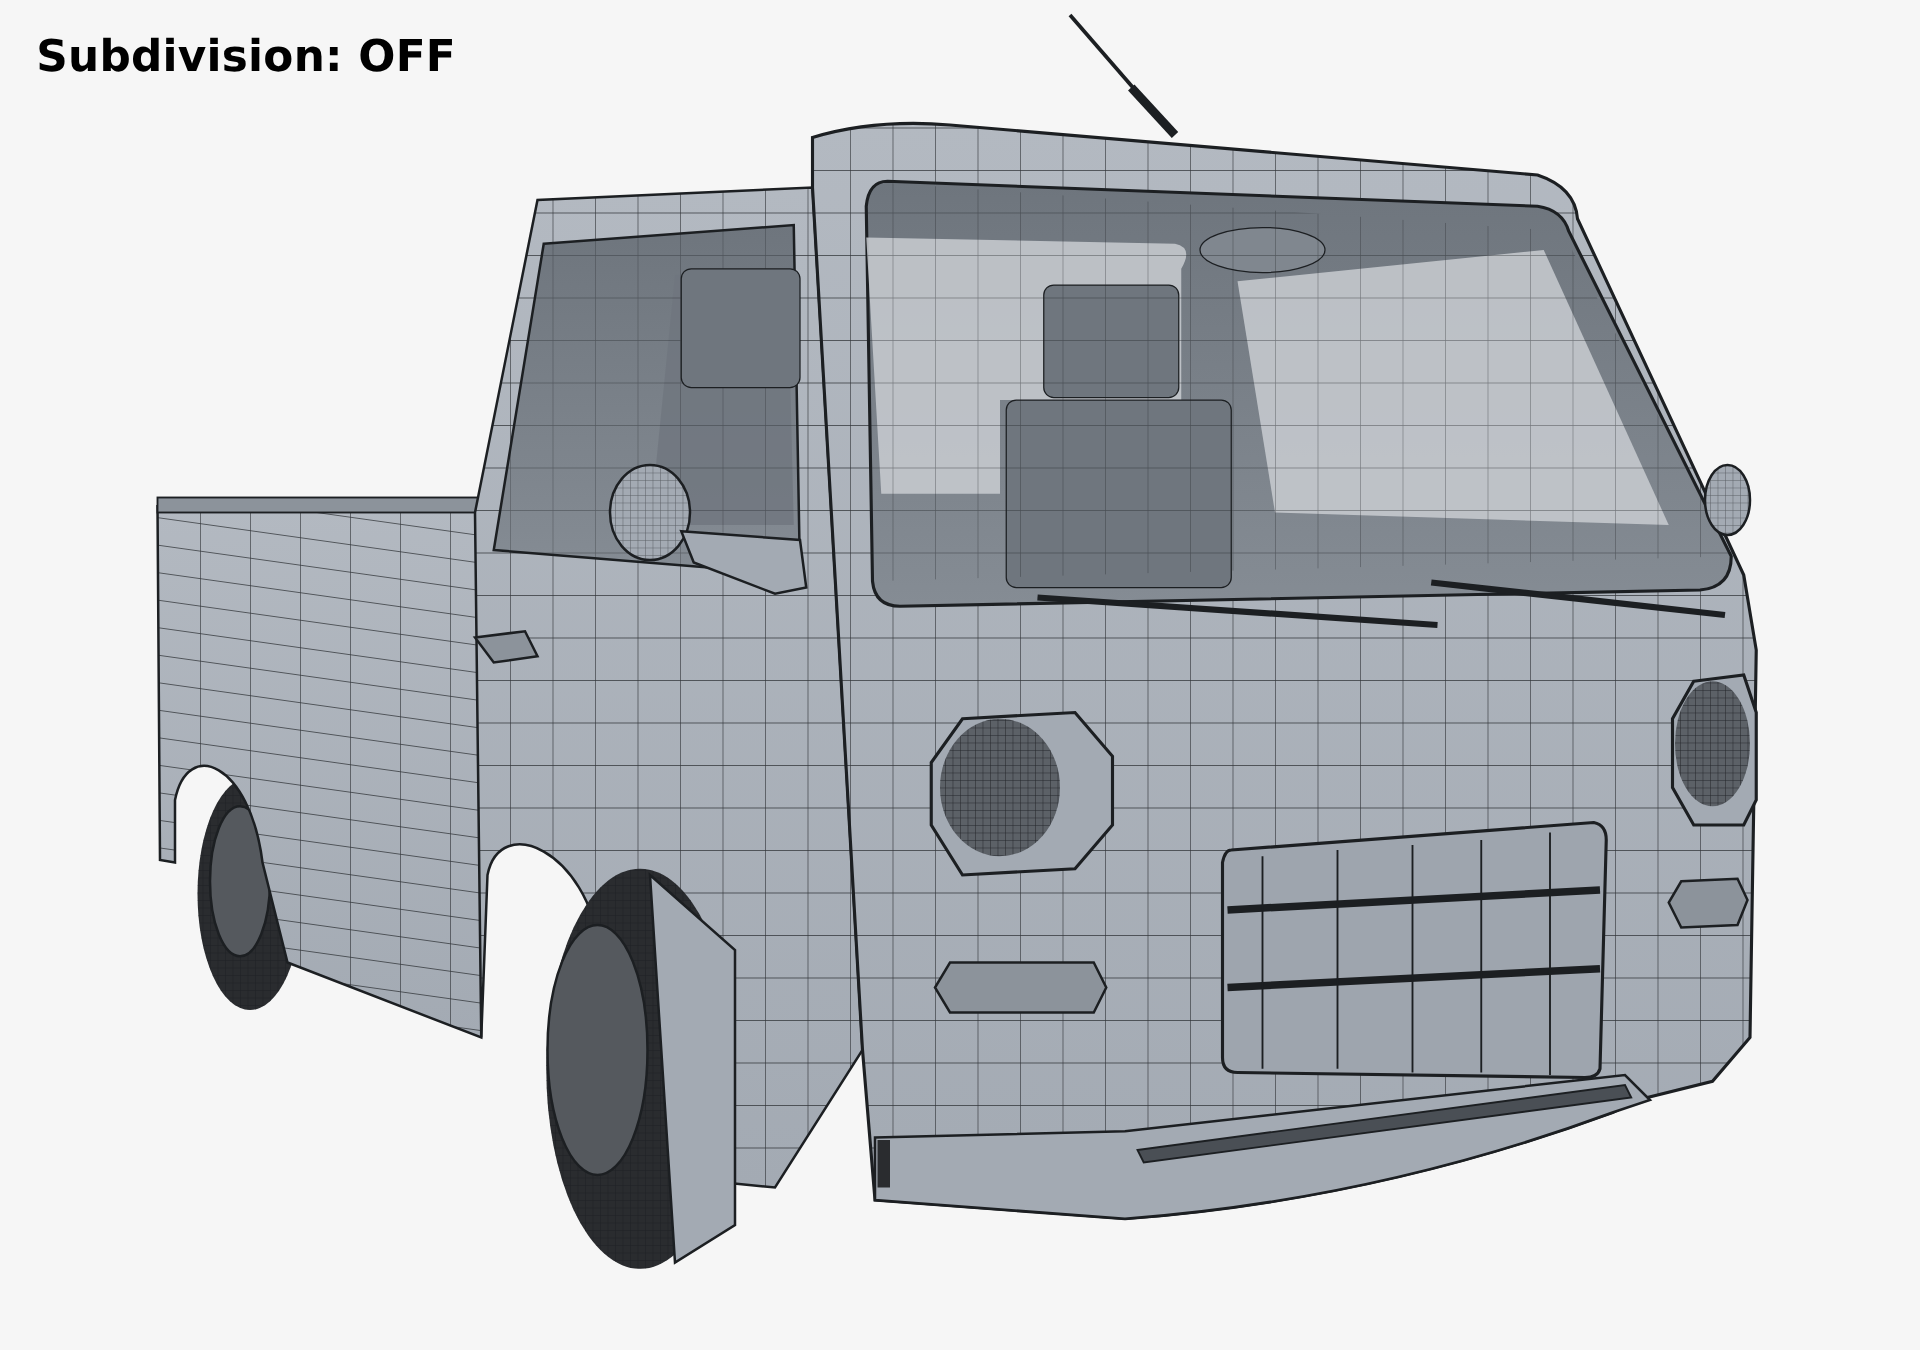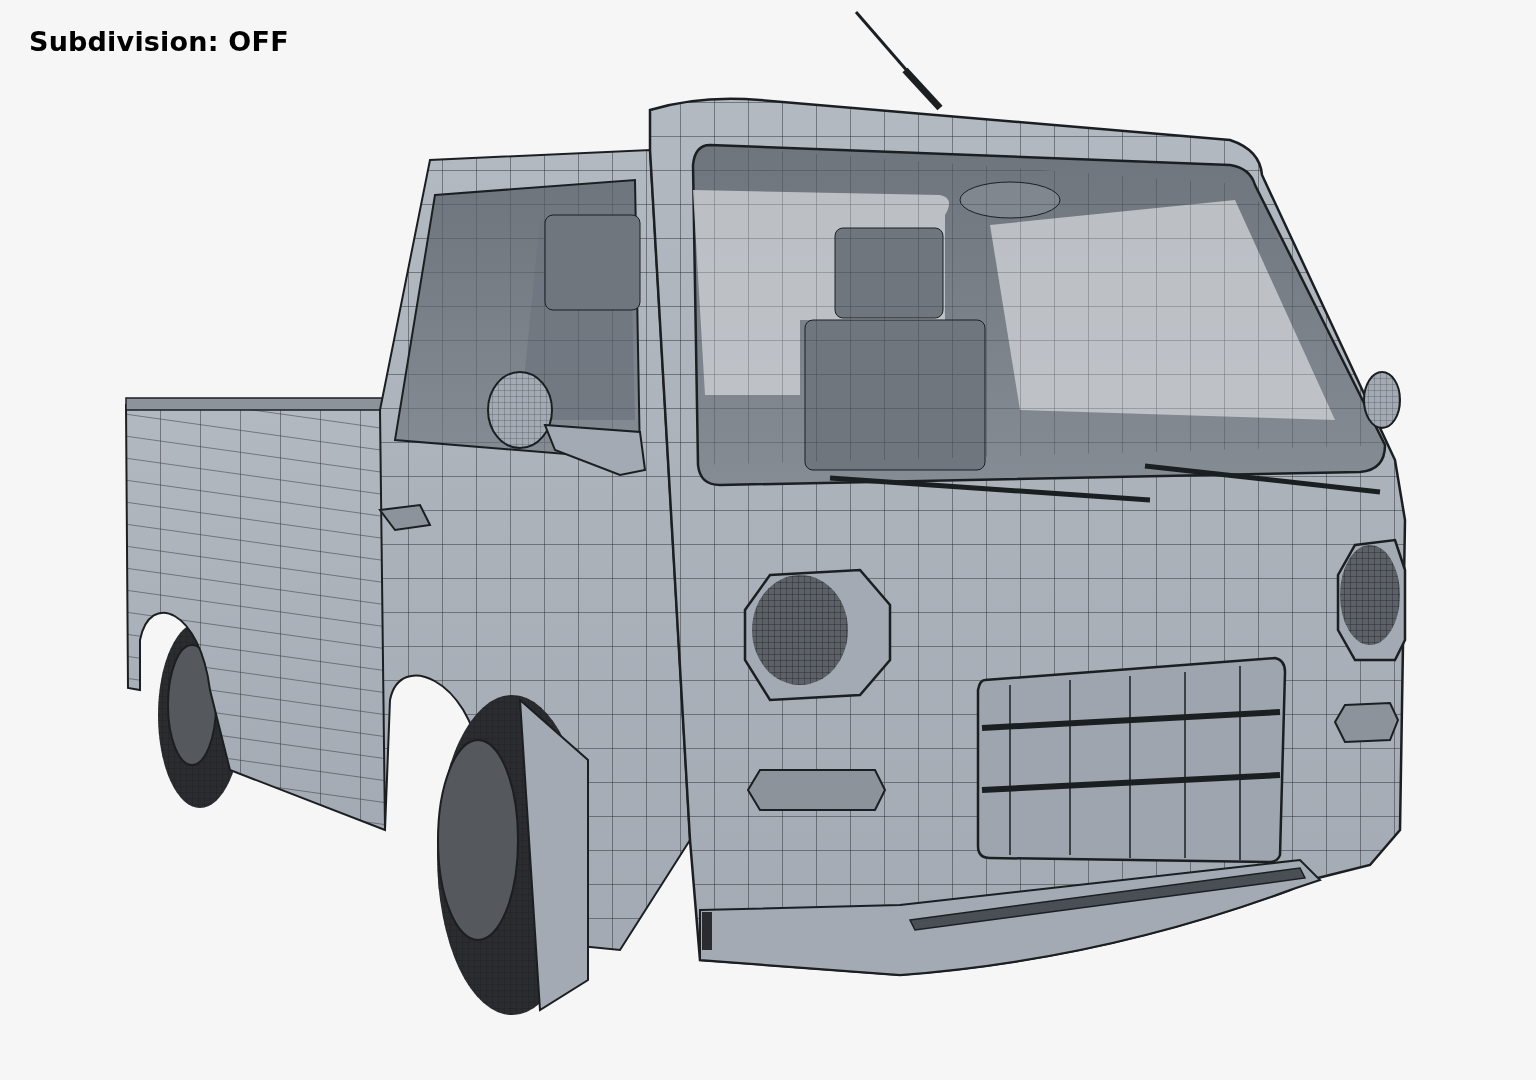--- a/index.html
+++ b/index.html
@@ -5,21 +5,21 @@
     html, body { margin: 0; padding: 0; }
     body {
       width: 1536px; height: 1080px; overflow: hidden;
       background: #f6f6f6;
       font-family: "DejaVu Sans", sans-serif;
       position: relative;
     }
     .label {
       position: absolute; left: 29px; top: 26px;
       font-family: "DejaVu Sans", sans-serif;
-      font-weight: bold; font-size: 27px; letter-spacing: 0.2px;
+      font-weight: bold; font-size: 35px; letter-spacing: 0.2px;
       color: #000; white-space: nowrap;
     }
     .render {
       position: absolute; left: 0; top: 0; width: 1536px; height: 1080px;
     }
   </style>
 </head>
 <body>
 
 <div class="label">

